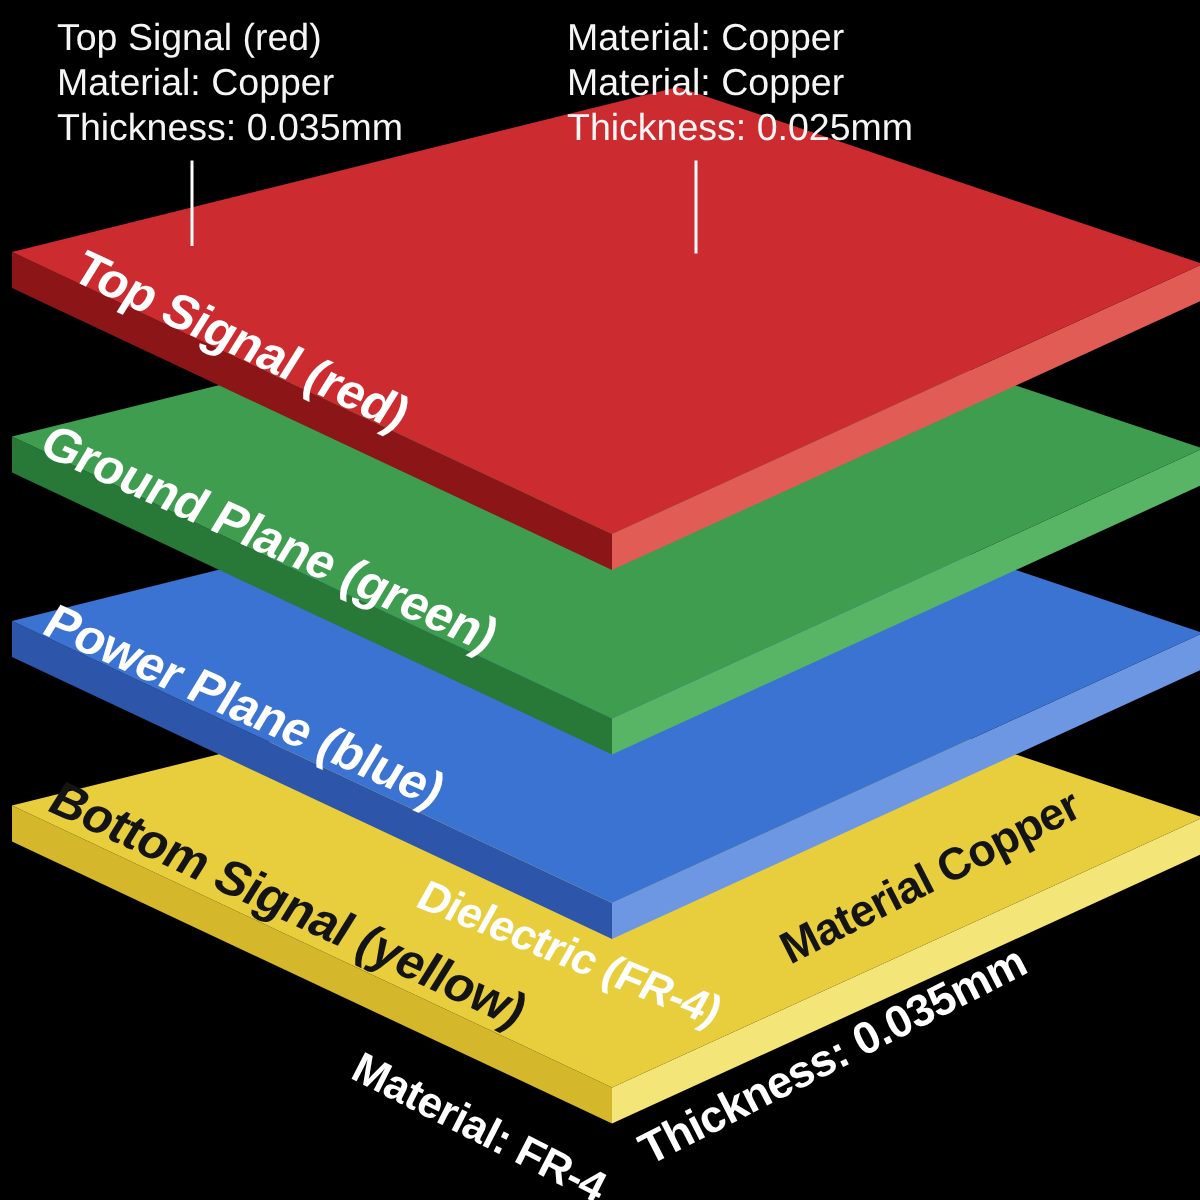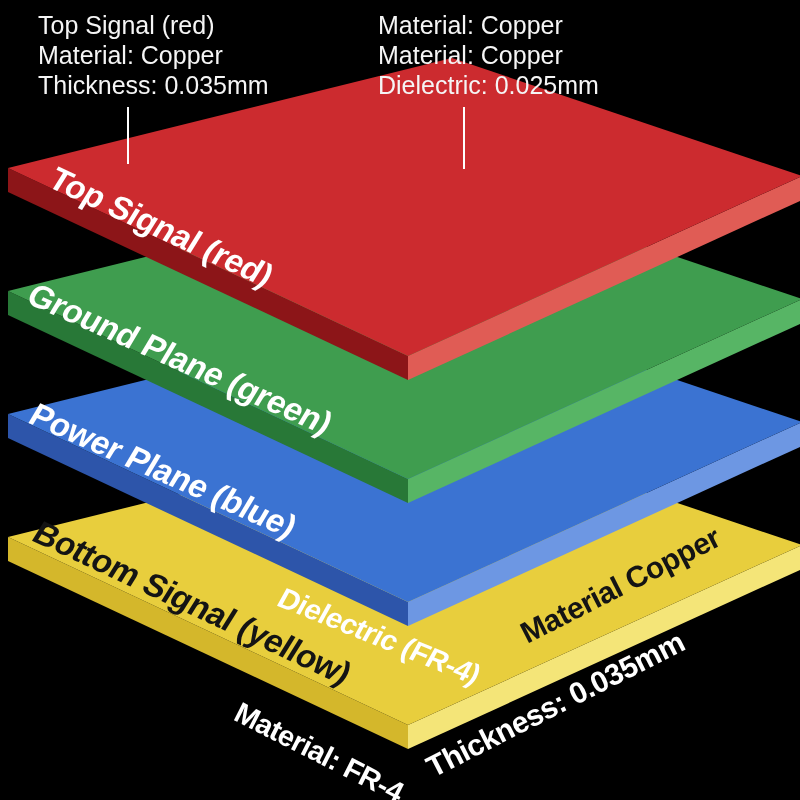--- a/index.html
+++ b/index.html
@@ -65,21 +65,21 @@
 
   <div class="ann" id="ann-top-left" style="color: rgb(245, 245, 245);">
     <div>Top Signal (red)</div>
     <div>Material: Copper</div>
     <div>Thickness: 0.035mm</div>
   </div>
 
   <div class="ann" id="ann-top-center" style="color: rgb(245, 245, 245);">
     <div>Material: Copper</div>
     <div>Material: Copper</div>
-    <div>Dielectric: 0.025mm</div>
+    <div>Thickness: 0.025mm</div>
   </div>
 
   <div class="lbl" id="lbl-top-signal" style="color: rgb(255, 255, 255);">Top Signal (red)</div>
   <div class="lbl" id="lbl-ground-plane" style="color: rgb(255, 255, 255);">Ground Plane (green)</div>
   <div class="lbl" id="lbl-power-plane" style="color: rgb(255, 255, 255);">Power Plane (blue)</div>
   <div class="lbl" id="lbl-bottom-signal" style="color: rgb(20, 20, 20);">Bottom Signal (yellow)</div>
 
   <div class="lbl" id="lbl-dielectric" style="color: rgb(255, 255, 255);">Dielectric  (FR-4)</div>
   <div class="lbl" id="lbl-material-copper" style="color: rgb(20, 20, 20);">Material Copper</div>
   <div class="lbl" id="lbl-material-fr4" style="color: rgb(255, 255, 255);">Material: FR-4</div>

